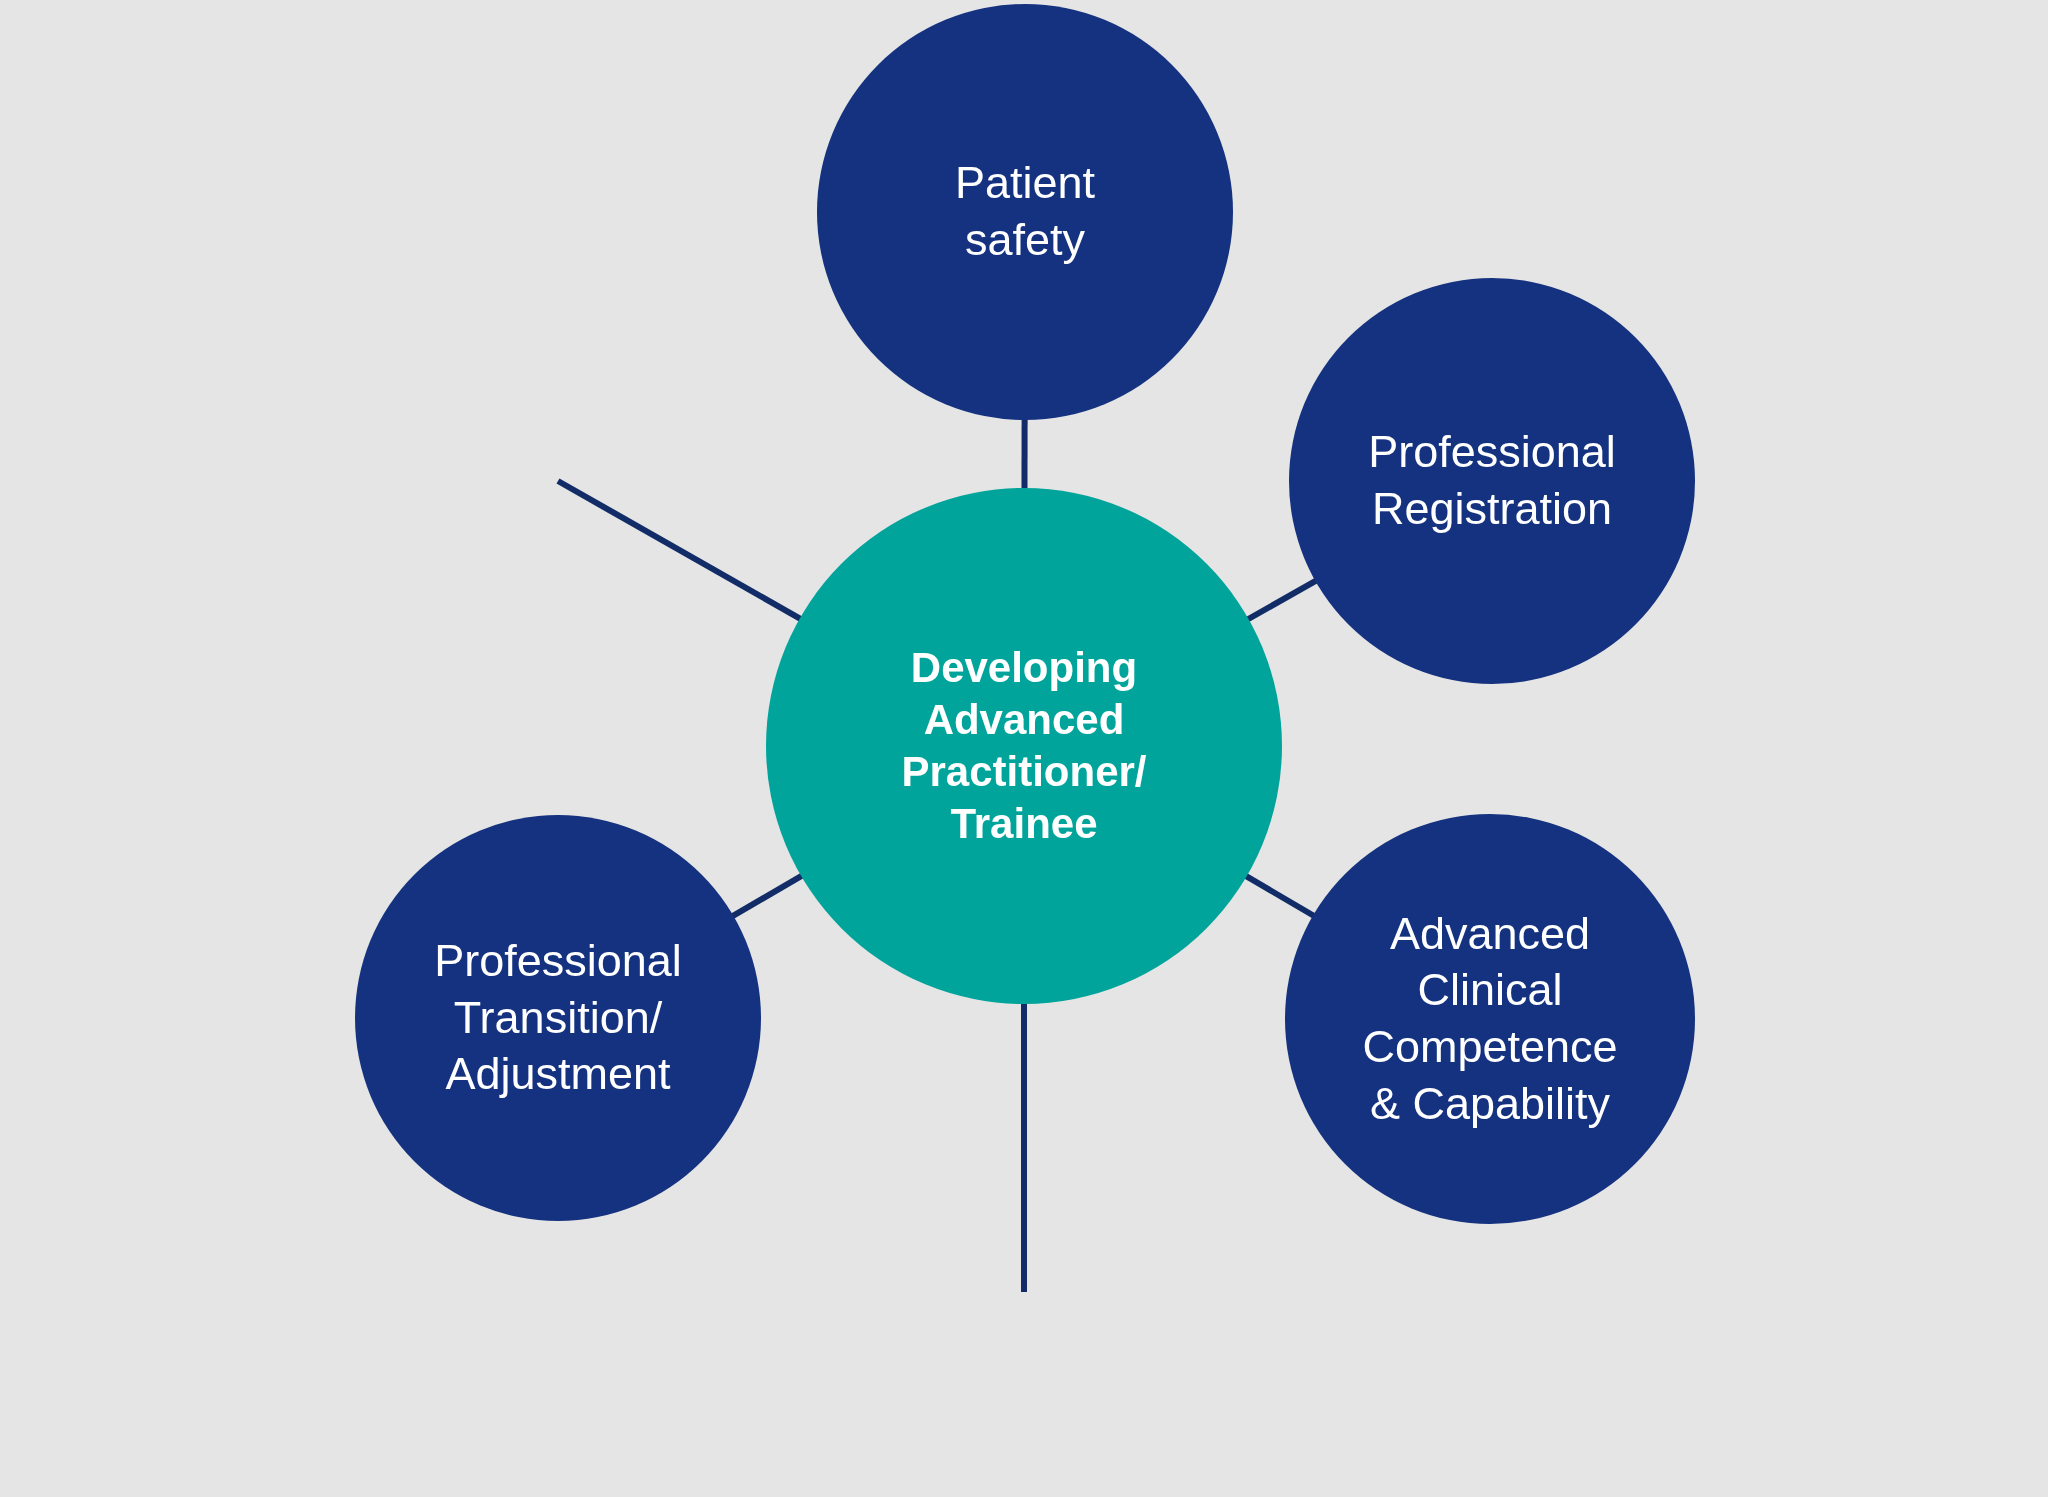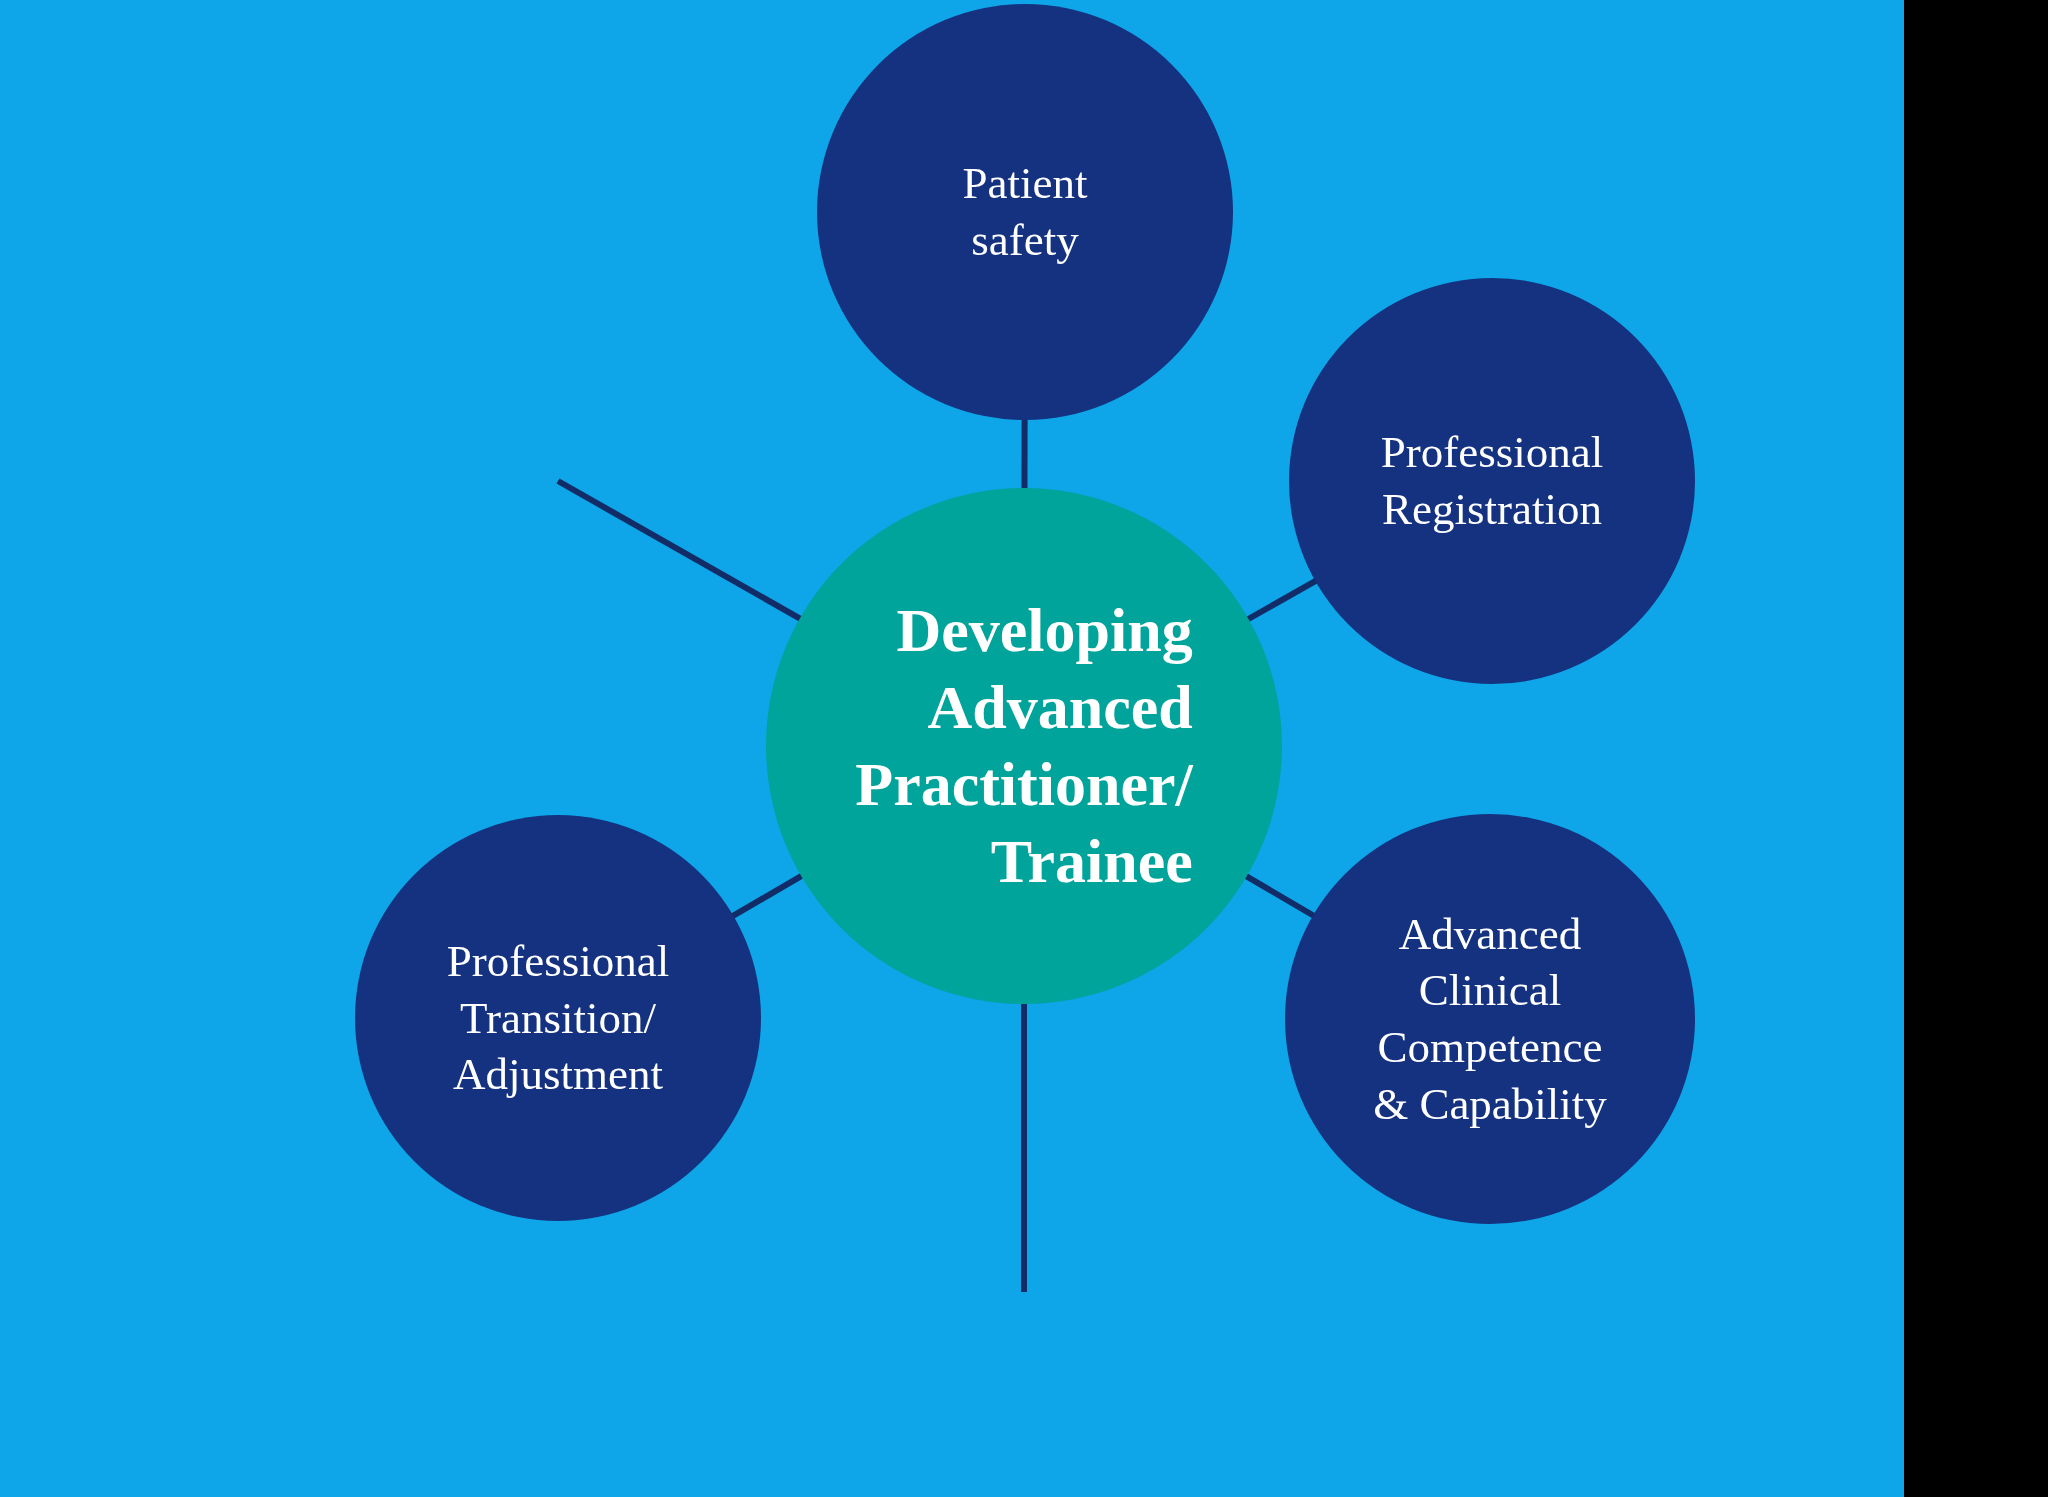--- a/index.html
+++ b/index.html
@@ -2,25 +2,25 @@
 <html><head>
 <meta charset="utf-8">
 <style>
   html, body {
     margin: 0;
     padding: 0;
     background: #000000;
   }
   .stage {
     position: relative;
-    width: 1904px;
+    width: 2048px;
     height: 1497px;
-    background: #0ea5e9;
+    background: #e5e5e5;
     overflow: hidden;
-    font-family: Liberation Serif, serif;
+    font-family: Liberation Sans, sans-serif;
   }
   svg.connectors {
     position: absolute;
     left: 0;
     top: 0;
     z-index: 1;
   }
   .node {
     position: absolute;
     border-radius: 50%;
@@ -31,25 +31,24 @@
     color: #ffffff;
     white-space: pre-line;
     z-index: 2;
   }
   .satellite {
     font-size: 45px;
     line-height: 1.26;
     font-weight: 400;
   }
   .center-node {
-    font-size: 62px;
+    font-size: 42px;
     line-height: 1.24;
     font-weight: 700;
     z-index: 3;
-    text-align: right;
   }
   
   .node-top          { left: 817px;  top: 4px;    width: 416px; height: 416px; }
   .node-top-right    { left: 1289px; top: 278px;  width: 406px; height: 406px; }
   .node-bottom-right { left: 1285px; top: 814px;  width: 410px; height: 410px; }
   .node-bottom       { left: 821px;  top: 1089px; width: 406px; height: 406px; }
   .node-bottom-left  { left: 355px;  top: 815px;  width: 406px; height: 406px; }
   .node-top-left     { left: 353px;  top: 277px;  width: 410px; height: 410px; }
   .center-node       { left: 766px;  top: 488px;  width: 516px; height: 516px; }
 </style>

